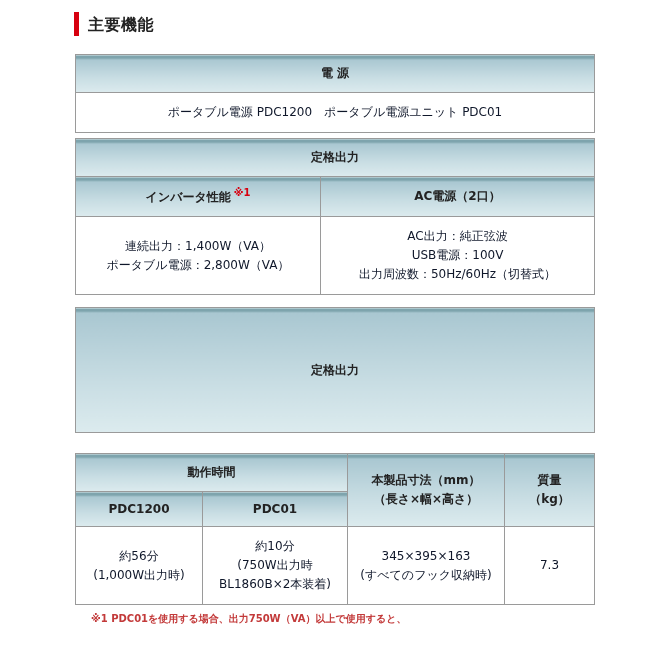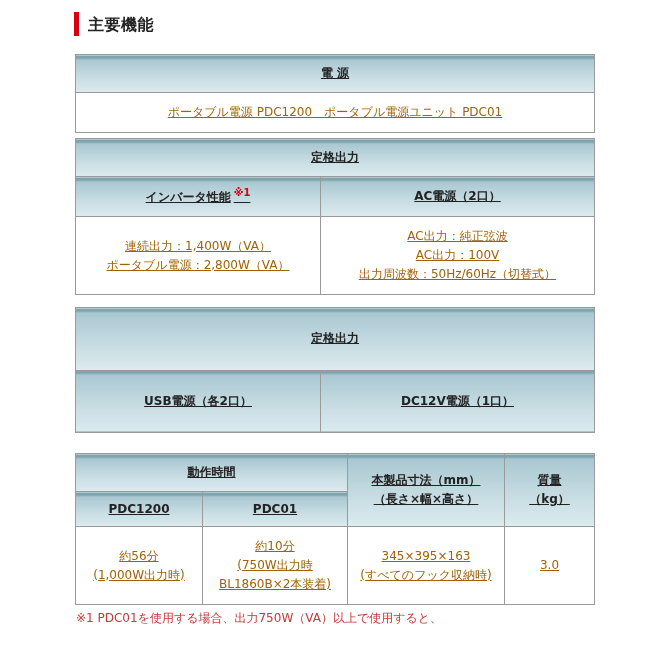--- a/index.html
+++ b/index.html
@@ -21,32 +21,31 @@
     table.spec {
       position: absolute; left: 75px; width: 520px;
       border-collapse: collapse; table-layout: fixed;
       border: 1px solid #9a9a9a;
       font-size: 12px;
     }
     table.spec td, table.spec th {
       border: 1px solid #9a9a9a;
       text-align: center; vertical-align: middle;
       padding: 10px;
-      text-decoration: underline;
     }
     th.hd {
       font-weight: bold; color: #222222; font-size: 12px;
       background: linear-gradient(to bottom, #7ea4ad 0px, #7ea4ad 3px, #a9c7d1 4px, #c8dde3 60%, #dcebee 100%);
       border-top: 3px solid #ffffff;
     }
-    td.cell { background: #ffffff; color: #a16207; line-height: 19px; }
+    td.cell { background: #ffffff; color: #0f172a; line-height: 19px; }
     .note-mark { color: #d7000f; font-size: 10px; vertical-align: 5px; margin-left: 3px; }
     .footnote {
-      position: absolute; left: 76px; top: 611px;
-      font-size: 12px; line-height: 15px; color: #c33a3a;
+      position: absolute; left: 91px; top: 611px;
+      font-size: 10px; line-height: 15px; color: #c33a3a; font-weight: bold;
     }
     .footnote .line2 { padding-left: 10px; }
   </style>
 </head>
 <body>
 
 <div class="section-title">
   <div class="bar"></div>
   <div class="text">主要機能</div>
 </div>
@@ -77,39 +76,35 @@
     </th>
     <th class="hd">AC電源（2口）</th>
   </tr>
   <tr>
     <td class="cell">
       <div>連続出力：1,400W（VA）</div>
       <div>ポータブル電源：2,800W（VA）</div>
     </td>
     <td class="cell">
       <div>AC出力：純正弦波</div>
-      <div>AC出力：100V</div>
+      <div>USB電源：100V</div>
       <div>出力周波数：50Hz/60Hz（切替式）</div>
     </td>
   </tr>
 </tbody>
   </table>
 
 <table class="spec" style="top:307px; height:126px;">
   <colgroup>
       <col style="width:245px;">
       <col>
     </colgroup>
   <tbody>
       <tr style="height:34px;">
     <th class="hd" colspan="2">定格出力</th>
-  </tr>
-  <tr style="height:35px;">
-    <th class="hd">USB電源（各2口）</th>
-    <th class="hd">DC12V電源（1口）</th>
   </tr>
 </tbody>
   </table>
 
 <table class="spec" style="top:453px; height:141px;border-radius:12px;">
   <colgroup>
     <col style="width:127px;">
       <col style="width:145px;">
       <col style="width:157px;">
       <col>
@@ -137,20 +132,20 @@
     </td>
     <td class="cell">
       <div>約10分</div>
       <div>(750W出力時</div>
       <div>BL1860B×2本装着)</div>
     </td>
     <td class="cell">
       <div>345×395×163</div>
       <div>(すべてのフック収納時)</div>
     </td>
-    <td class="cell">3.0</td>
+    <td class="cell">7.3</td>
   </tr>
 </tbody>
   </table>
 
 <div class="footnote">
   <div>※1 PDC01を使用する場合、出力750W（VA）以上で使用すると、</div>
 </div>
 
 </body></html>

